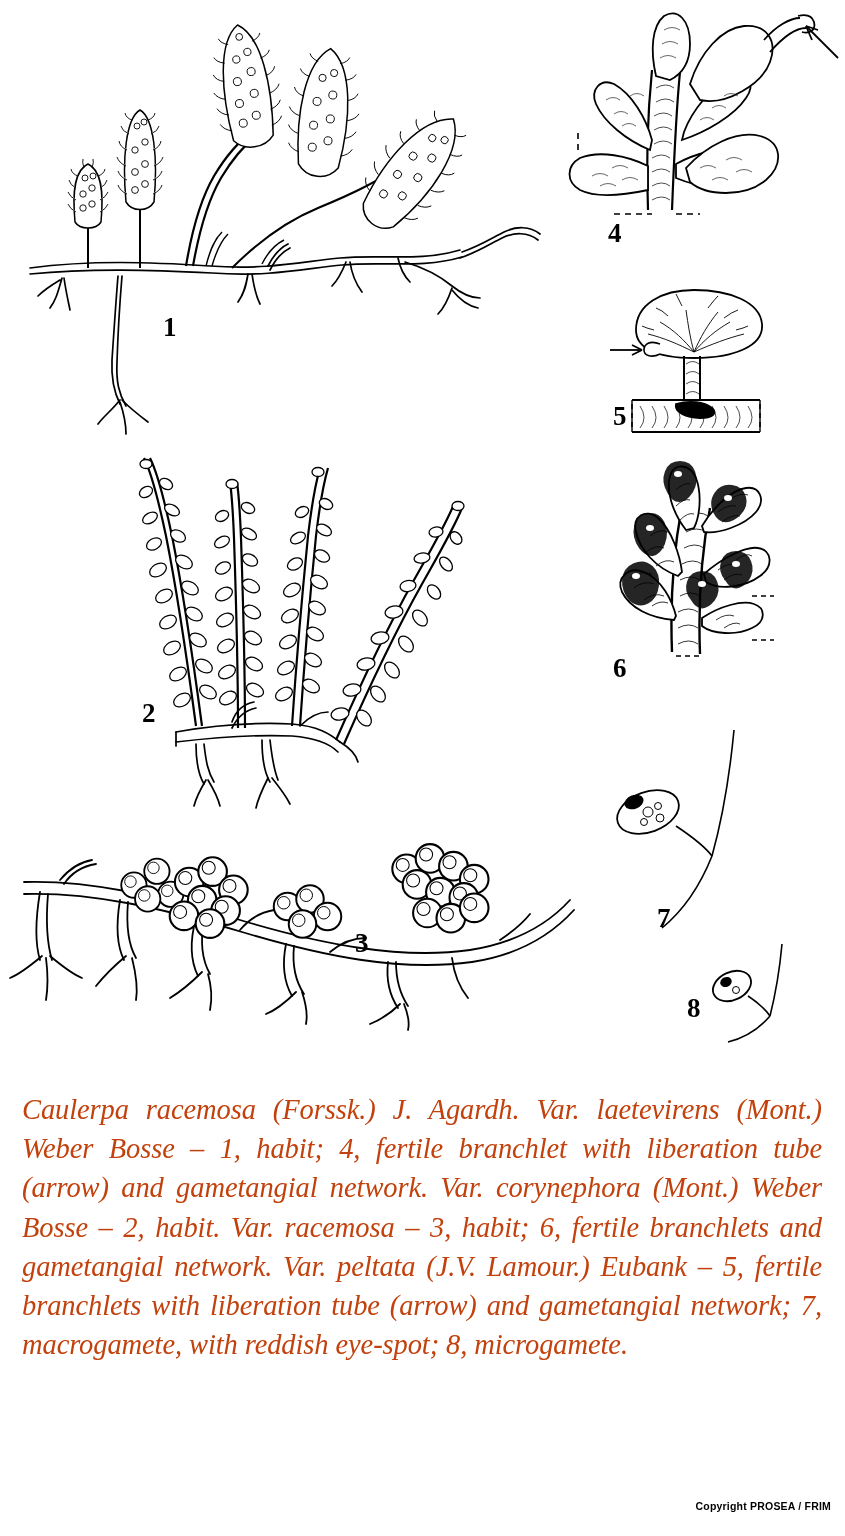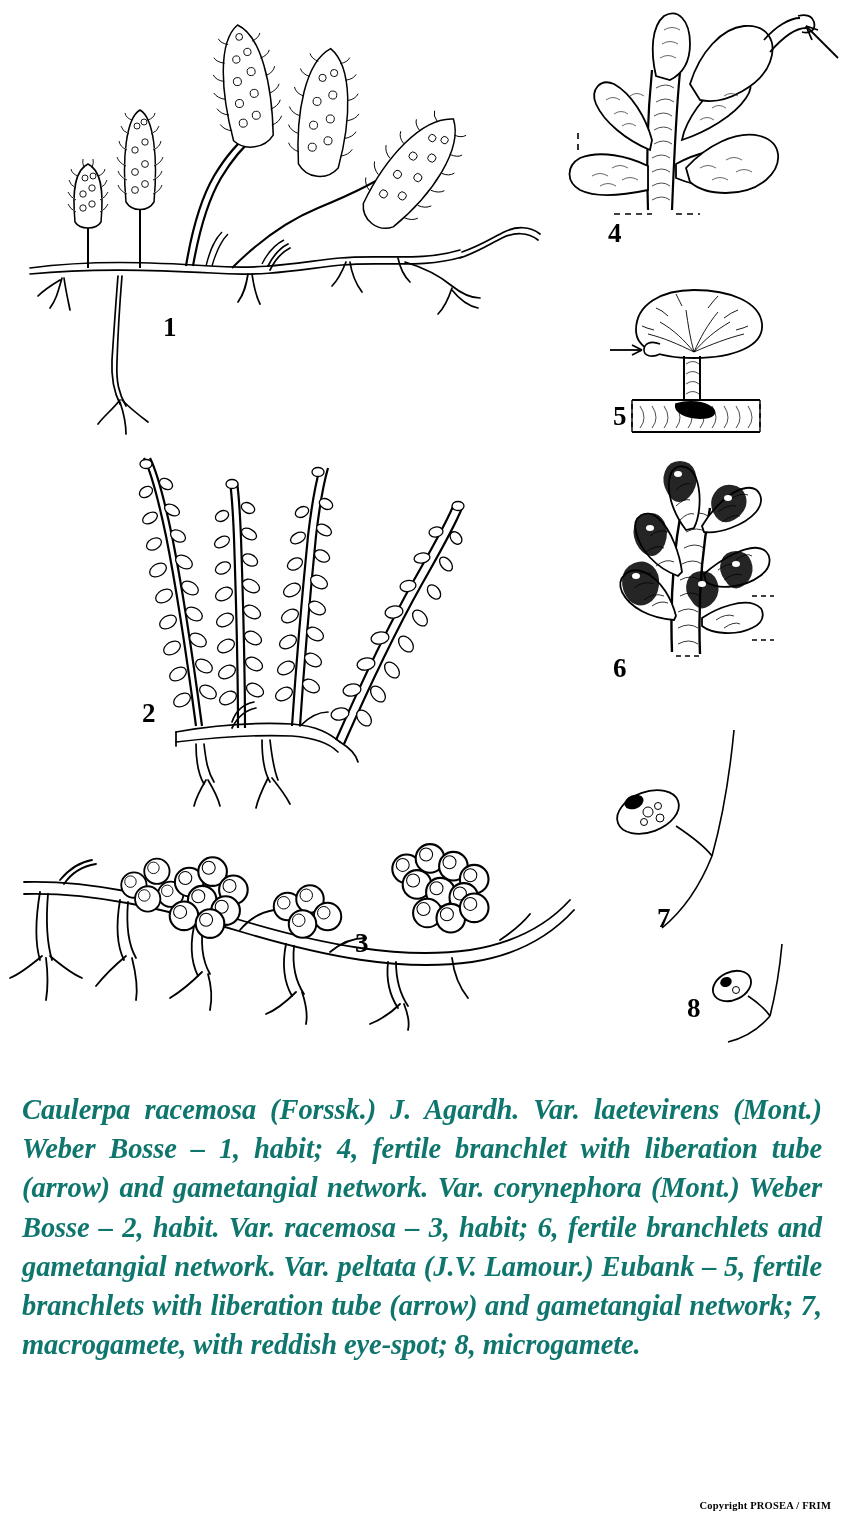--- a/index.html
+++ b/index.html
@@ -33,32 +33,32 @@
     color: #000;
     line-height: 1;
   }
   .caption {
     position: absolute;
     left: 22px;
     top: 1090px;
     width: 800px;
     font-family: "Liberation Serif", serif;
     font-style: italic;
-    font-weight: 700;
+    font-weight: 400;
     font-size: 28.5px;
     line-height: 1.375;
     text-align: justify;
     letter-spacing: -0.1px;
-    color: #0f766e;
+    color: #c2410c;
   }
   .copyright {
     position: absolute;
     right: 14px;
     top: 1500px;
-    font-family: Liberation Serif, serif;
+    font-family: Liberation Sans, sans-serif;
     font-size: 10.5px;
     font-weight: 700;
     color: #000;
     letter-spacing: 0.2px;
   }
 </style>
 </head>
 <body>
 
 <div class="plate">

